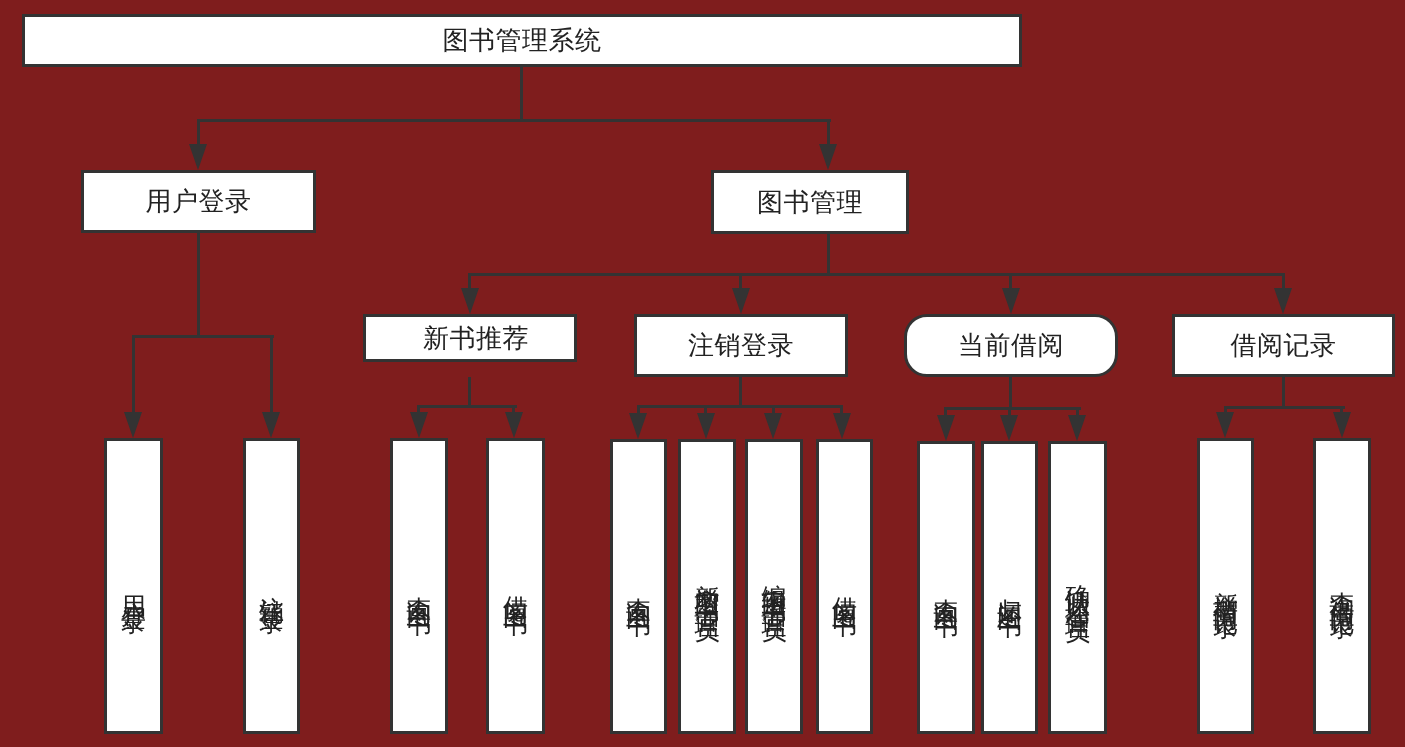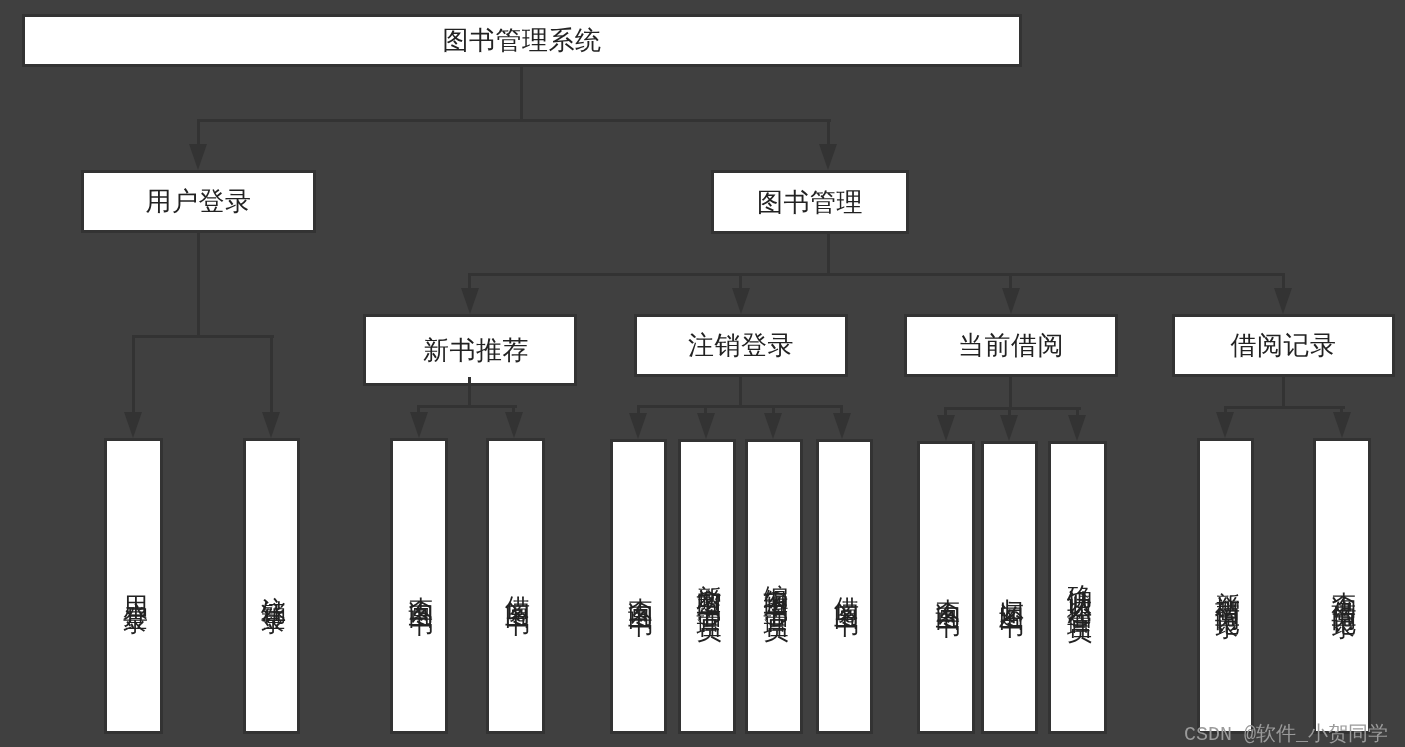--- a/index.html
+++ b/index.html
@@ -1,18 +1,18 @@
 <!DOCTYPE html>
 <html><head>
 <meta charset="utf-8">
 <style>
   * { margin:0; padding:0; box-sizing:border-box; }
   html,body { background:#ffffff; }
   body { font-family:"Liberation Sans", sans-serif; color:#222222; }
-  .canvas { position:relative; width:1405px; height:747px; background:#404040; overflow:hidden;font-family:Liberation Mono, monospace; }
+  .canvas { position:relative; width:1405px; height:747px; background:#7f1d1d; overflow:hidden; }
 
   .box { position:absolute; border:3px solid #333333; background:#ffffff;
          display:flex; align-items:center; justify-content:center; }
   .box.h { font-size:26px; letter-spacing:0.5px; white-space:nowrap; }
   .box.v span { writing-mode:vertical-rl; text-orientation:mixed;
                 font-size:25px; letter-spacing:5px; line-height:1; white-space:nowrap; }
 
   .line { position:absolute; background:#333333; }
   .line.v { width:3px; }
   .line.h { height:3px; }
@@ -27,23 +27,23 @@
 </head>
 <body>
 
 <div class="canvas">
 
   <div class="box h" style="left:22px;top:14px;width:1000px;height:53px;">图书管理系统</div>
 
   <div class="box h" style="left:81px;top:170px;width:235px;height:63px;">用户登录</div>
   <div class="box h" style="left:711px;top:170px;width:198px;height:64px;">图书管理</div>
 
-  <div class="box h" style="left:363px;top:314px;width:214px;height:72px;padding-left:12px;">新书推荐</div>
+  <div class="box h" style="left:363px;top:314px;width:214px;height:48px;padding-left:12px;">新书推荐</div>
   <div class="box h" style="left:634px;top:314px;width:214px;height:63px;">注销登录</div>
-  <div class="box h" style="left:904px;top:314px;width:214px;height:63px;">当前借阅</div>
+  <div class="box h" style="left:904px;top:314px;width:214px;height:63px;border-radius:23px;">当前借阅</div>
   <div class="box h" style="left:1172px;top:314px;width:223px;height:63px;">借阅记录</div>
 
   <div class="box v" style="left:104px;top:438px;width:59px;height:296px;">
     <span>用户登录</span>
     </div>
   <div class="box v" style="left:243px;top:438px;width:57px;height:296px;">
     <span>注销登录</span>
     </div>
 
   <div class="box v" style="left:390px;top:438px;width:58px;height:296px;">
@@ -135,15 +135,14 @@
   <div class="arrow" style="left:1000px;top:415px;"></div>
   <div class="arrow" style="left:1068px;top:415px;"></div>
 
   <div class="line v" style="left:1282px;top:377px;height:31px;"></div>
   <div class="line h" style="left:1224px;top:406px;width:121px;"></div>
   <div class="line v" style="left:1224px;top:406px;height:8px;"></div>
   <div class="line v" style="left:1340px;top:406px;height:8px;"></div>
   <div class="arrow" style="left:1216px;top:412px;"></div>
   <div class="arrow" style="left:1333px;top:412px;"></div>
 
-  <div class="watermark">CSDN @软件_小贺同学</div>
 
 </div>
 
 </body></html>

